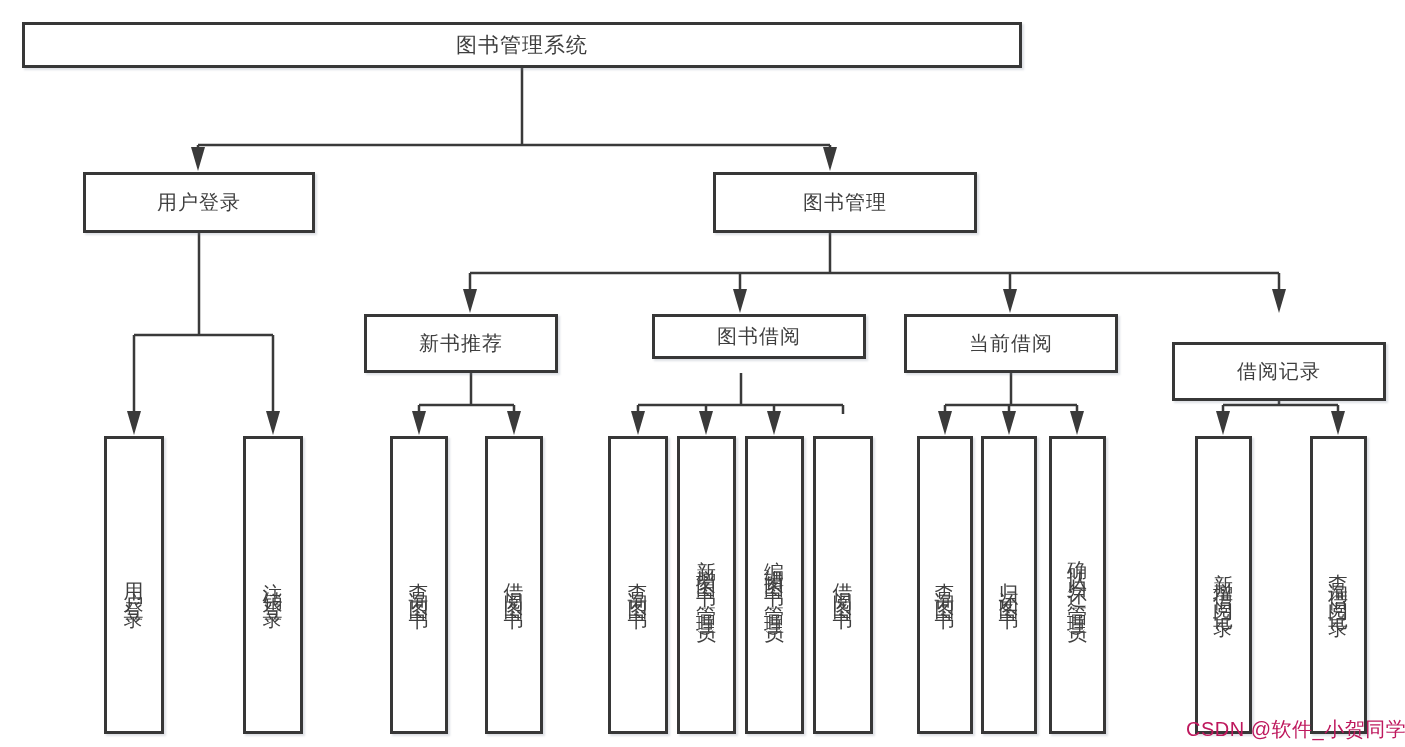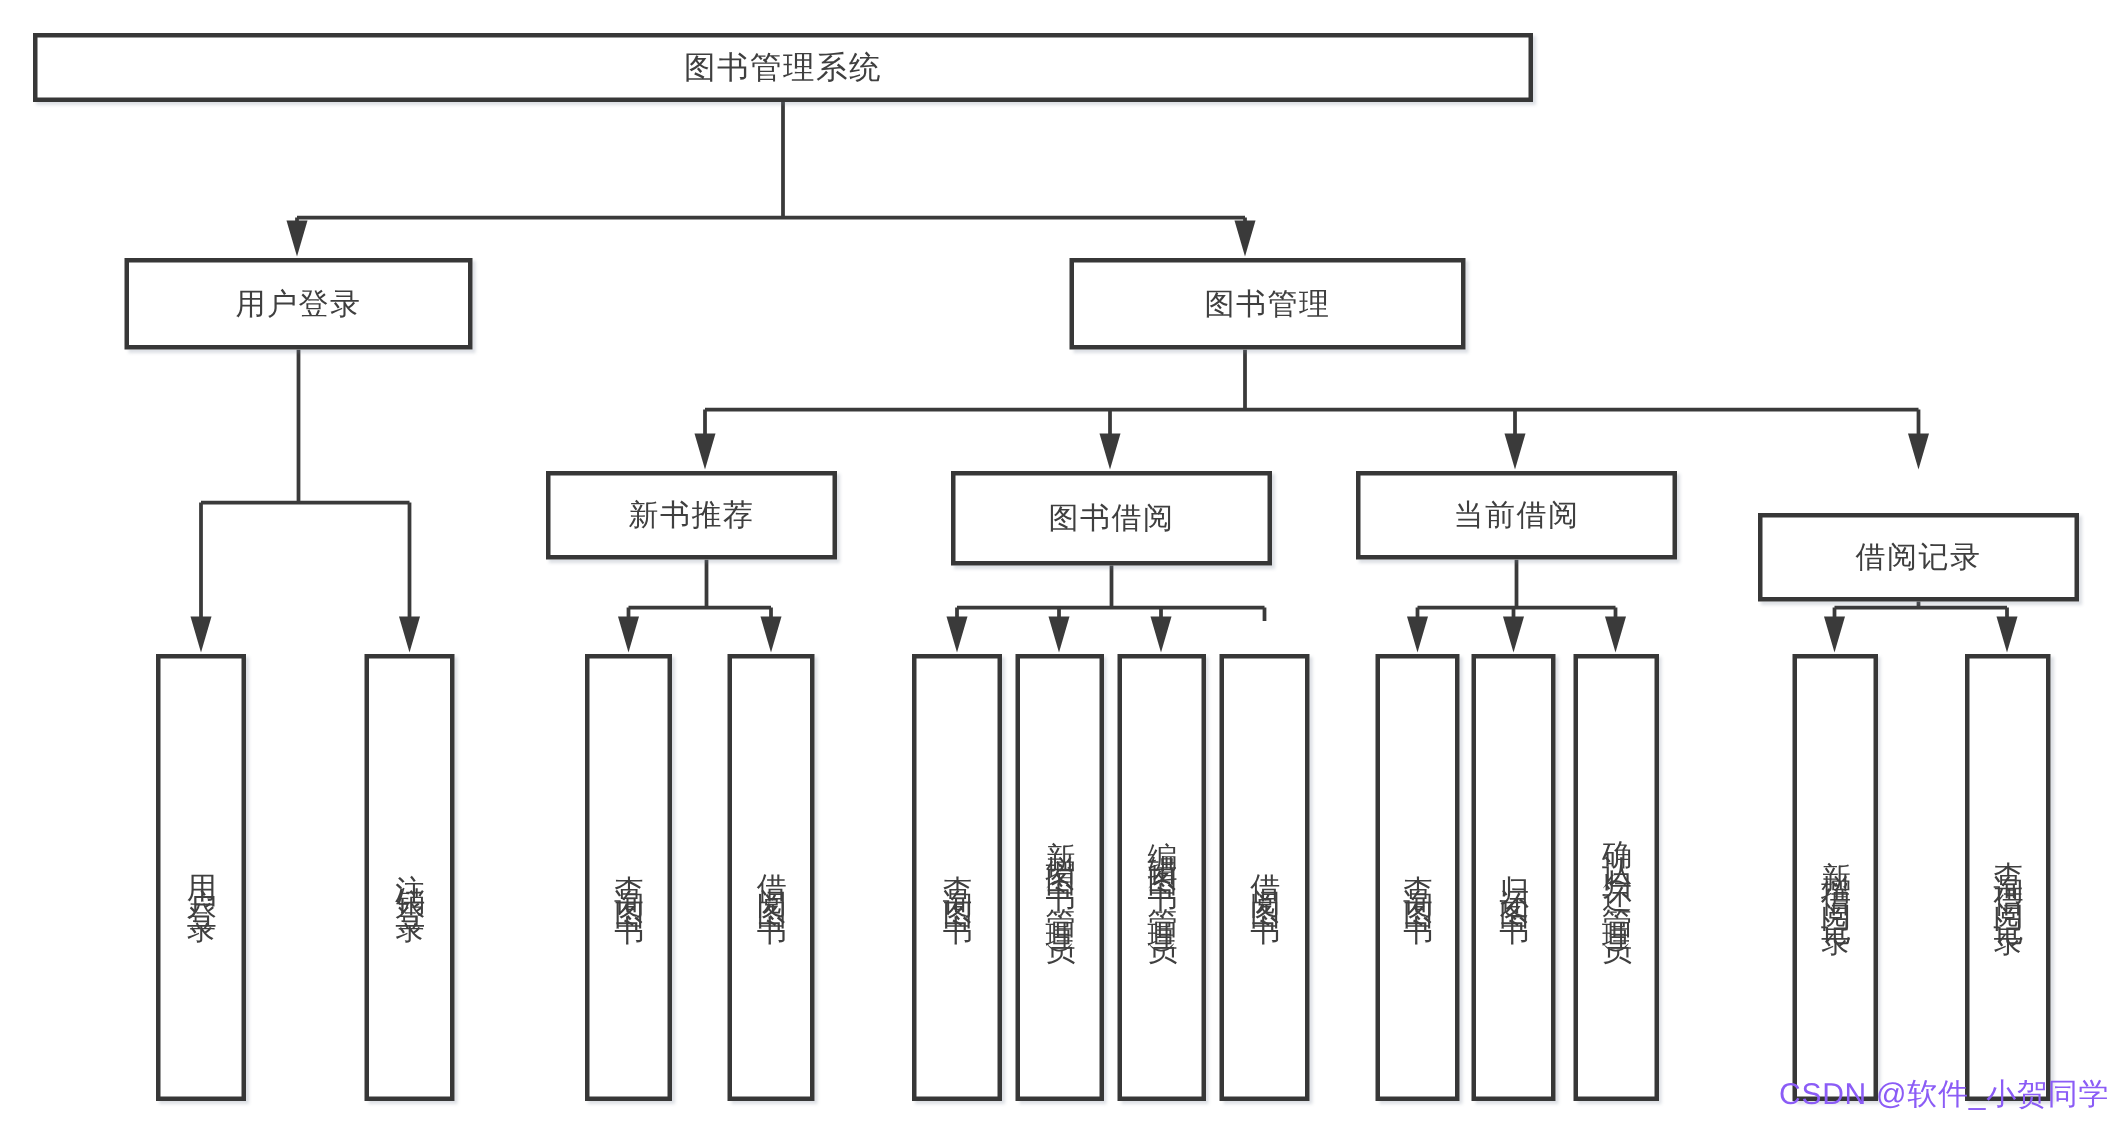--- a/index.html
+++ b/index.html
@@ -48,21 +48,21 @@
     font-size: 20px;
     letter-spacing: 9px;
     line-height: 1;
     white-space: nowrap;
   }
   #watermark {
     position: absolute;
     left: 1186px;
     top: 716px;
     font-size: 20px;
-    color: #8b5cf6;
+    color: #be185d;
     white-space: nowrap;
     z-index: 3;
     letter-spacing: 0.5px;
   }
 </style>
 </head>
 <body>
 
 <div id="canvas">
 
@@ -112,21 +112,21 @@
   <div class="node h" style="left:83px; top:172px; width:232px; height:61px;">
     <span class="label">用户登录</span>
   </div>
   <div class="node h" style="left:713px; top:172px; width:264px; height:61px;">
     <span class="label">图书管理</span>
   </div>
 
   <div class="node h" style="left:364px; top:314px; width:194px; height:59px;">
     <span class="label">新书推荐</span>
   </div>
-  <div class="node h" style="left:634px; top:314px; width:214px; height:63px;">
+  <div class="node h" style="left:652px; top:314px; width:214px; height:45px;">
     <span class="label">图书借阅</span>
   </div>
   <div class="node h" style="left:904px; top:314px; width:214px; height:59px;">
     <span class="label">当前借阅</span>
   </div>
   <div class="node h" style="left:1172px; top:314px; width:214px; height:59px;margin-top:28px;">
     <span class="label">借阅记录</span>
   </div>
 
   <div class="node v" style="left:104px; top:436px; width:60px; height:298px;">

